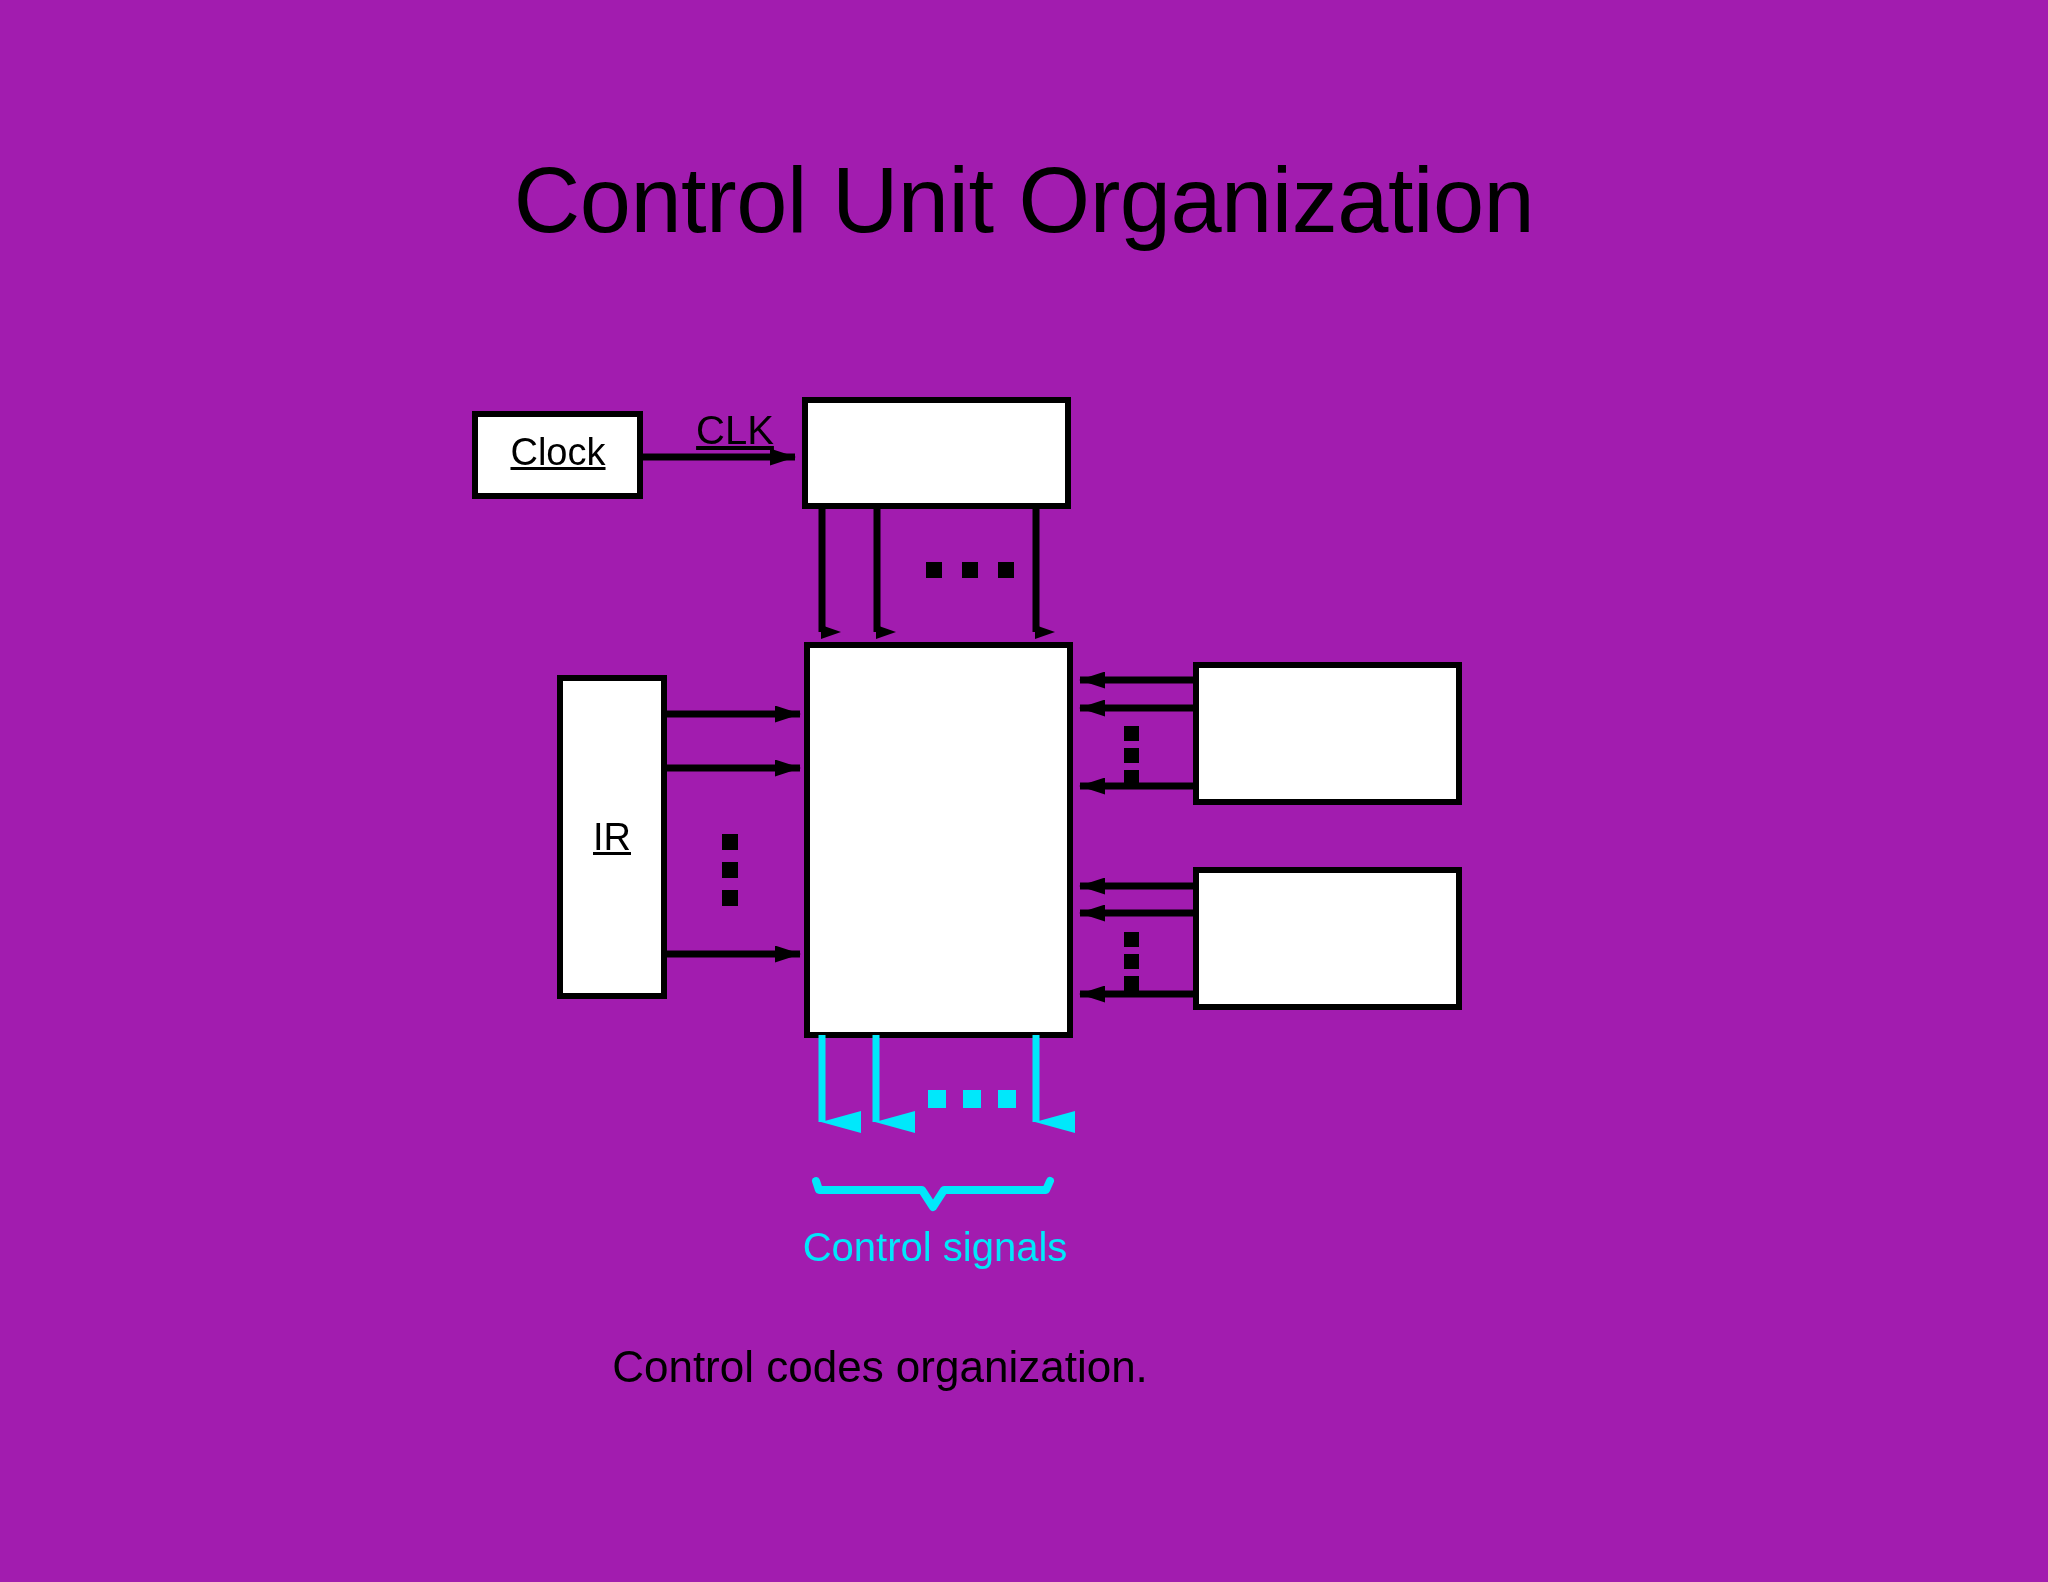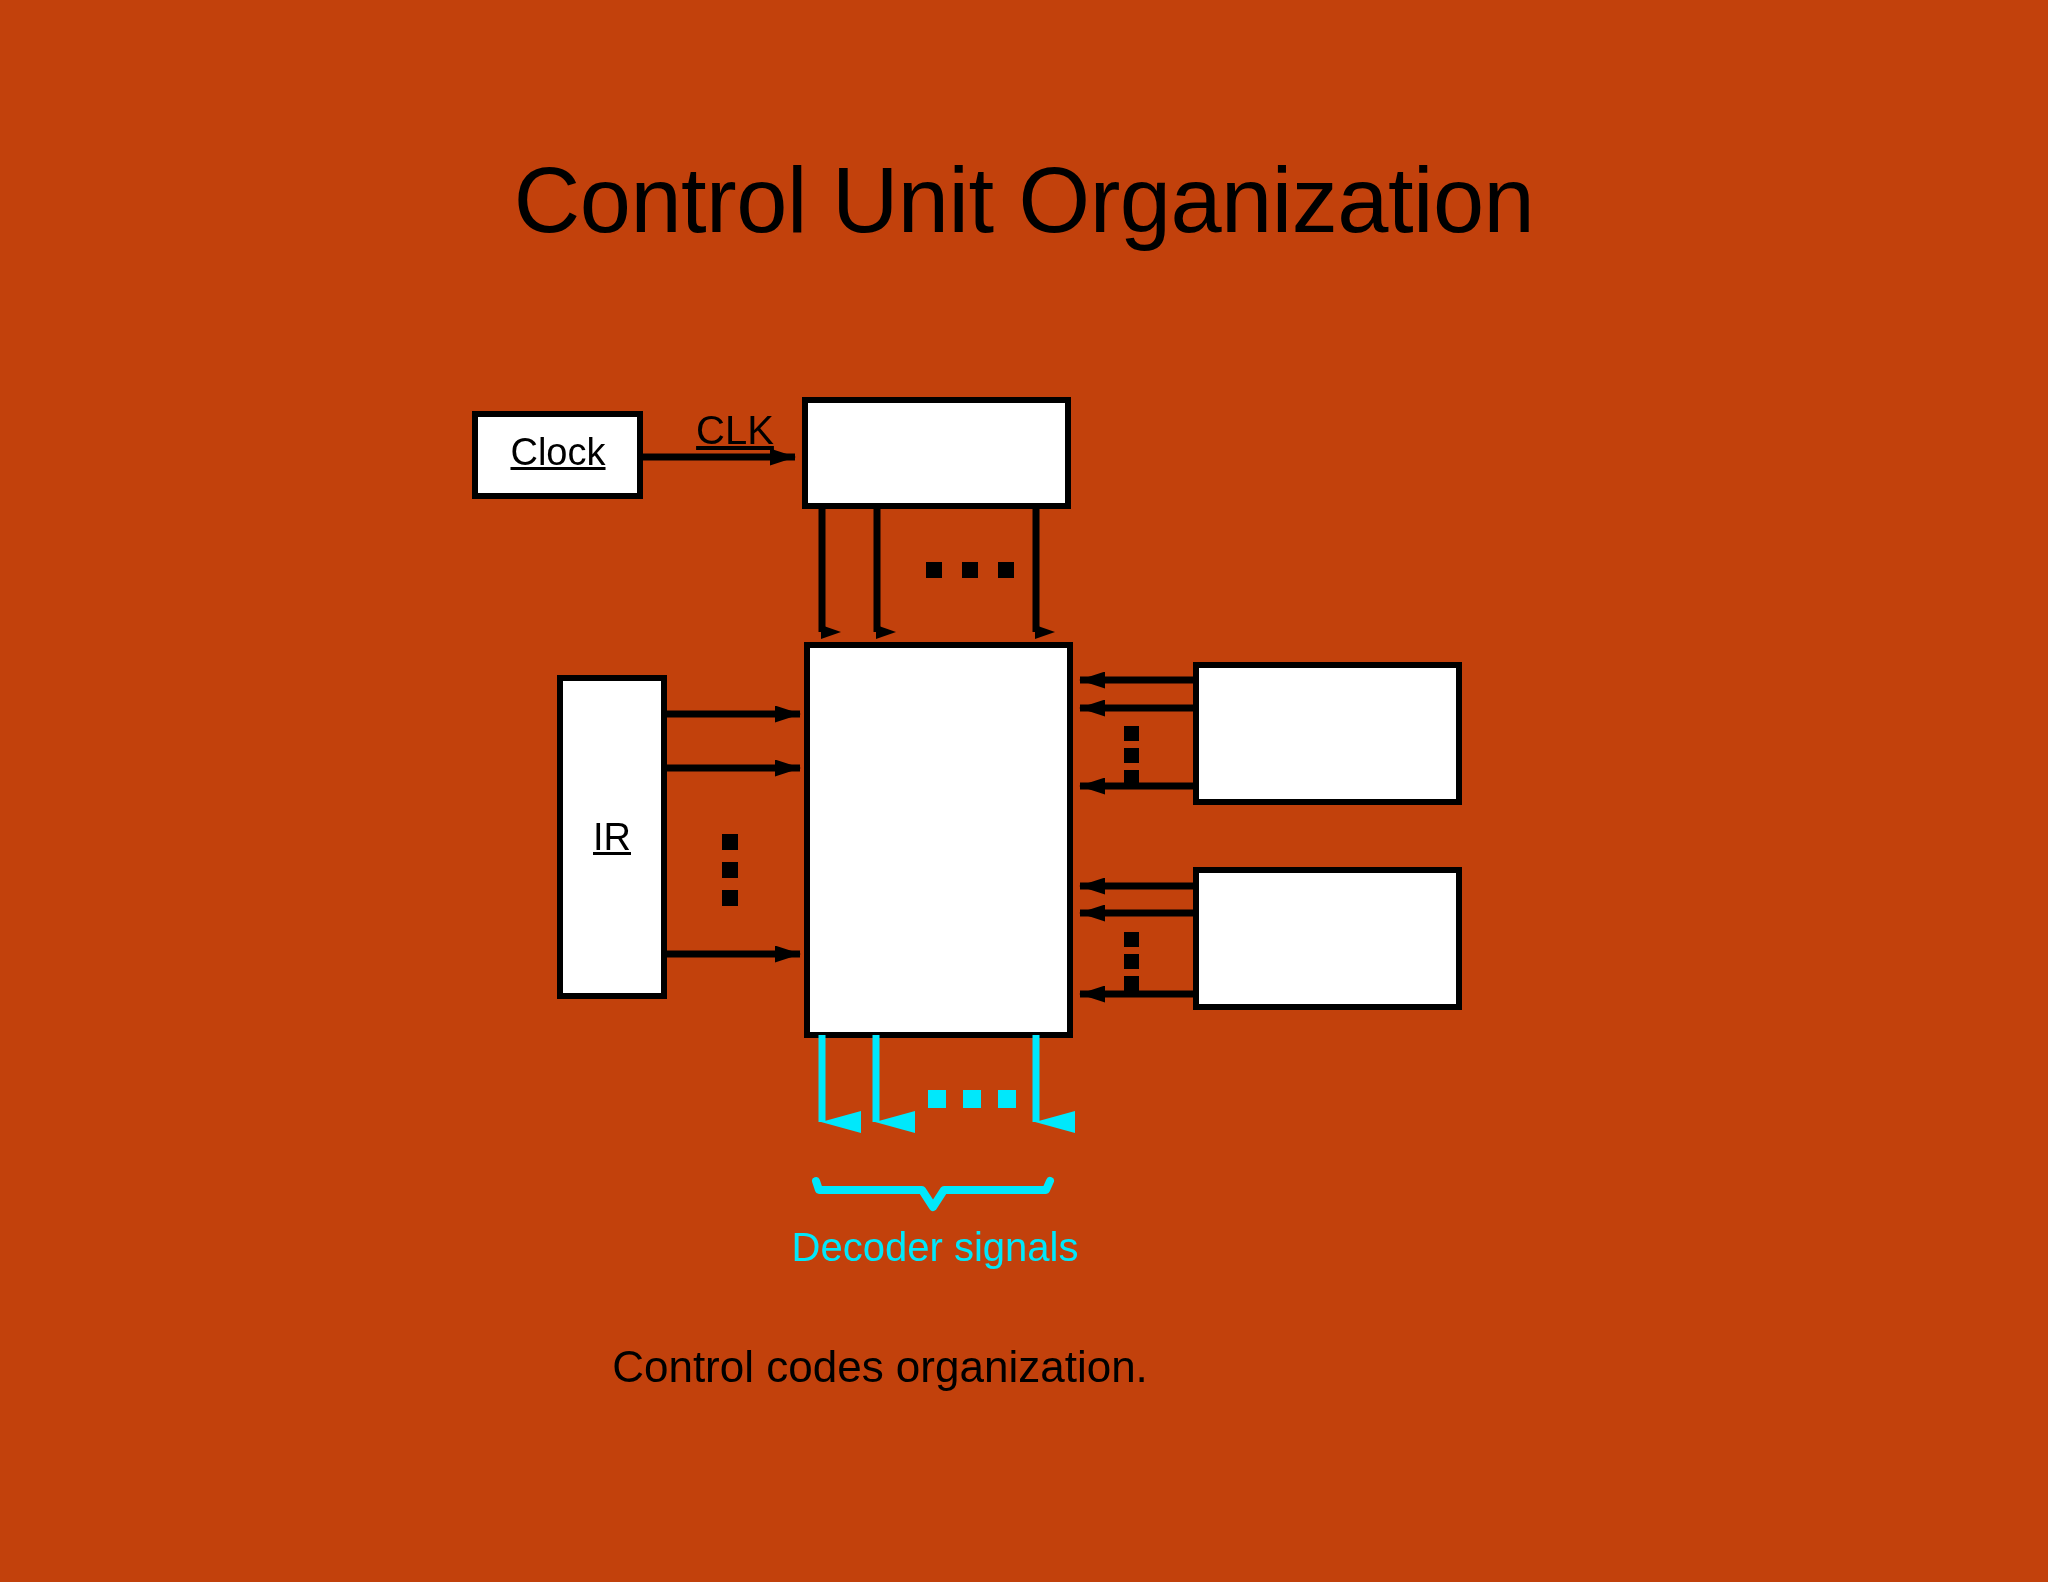--- a/index.html
+++ b/index.html
@@ -13,21 +13,21 @@
     position: relative;
     overflow: hidden;
     font-family: "Liberation Sans", sans-serif;
     color: #000000;
   }
   #slide {
     position: absolute;
     left: 0; top: 0;
     width: 2048px;
     height: 1582px;
-    background: #c2410c;
+    background: #a21caf;
   }
   #slide-title {
     position: absolute;
     left: 0;
     top: 152px;
     width: 2048px;
     text-align: center;
     font-size: 92px;
     font-weight: 400;
     line-height: 1.05;
@@ -165,17 +165,17 @@
   <div class="box-label" id="lbl-clock">Clock</div>
 
 
   <div class="box-label" id="lbl-ir">IR</div>
 
 
 
 
   <div class="box-label" id="lbl-clk">CLK</div>
 
-  <div id="lbl-ctrlsig">Decoder signals</div>
+  <div id="lbl-ctrlsig">Control signals</div>
 
   <div id="caption">Control codes organization.</div>
 
 </div>
 
 </body></html>

